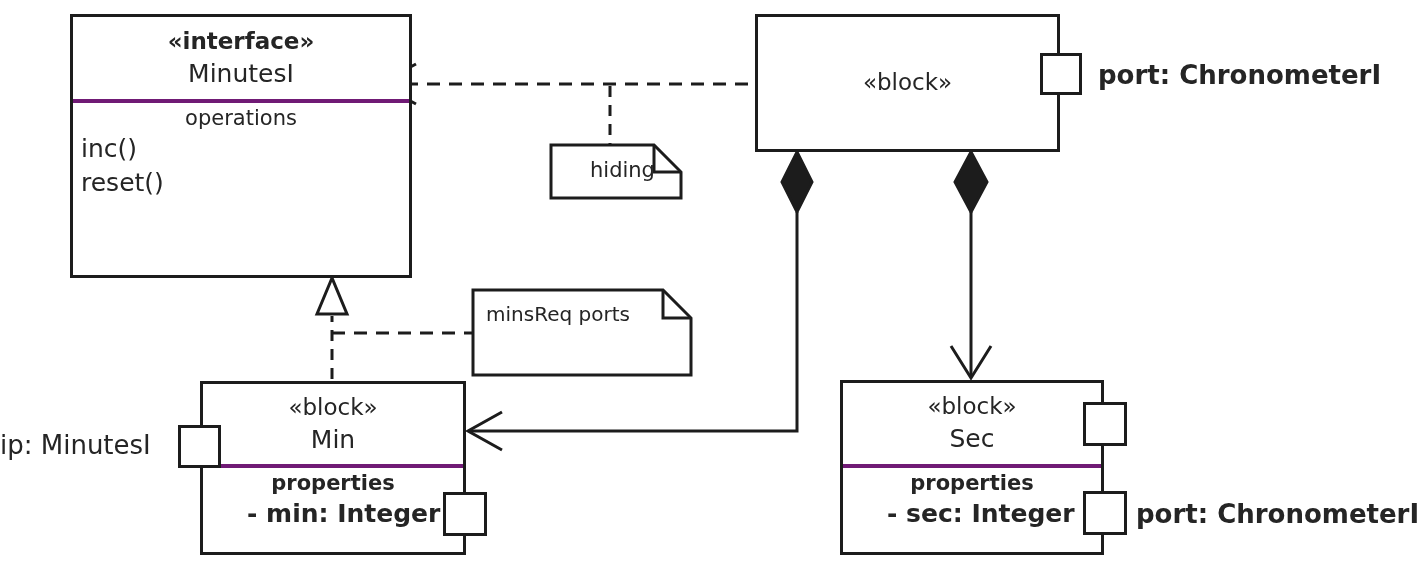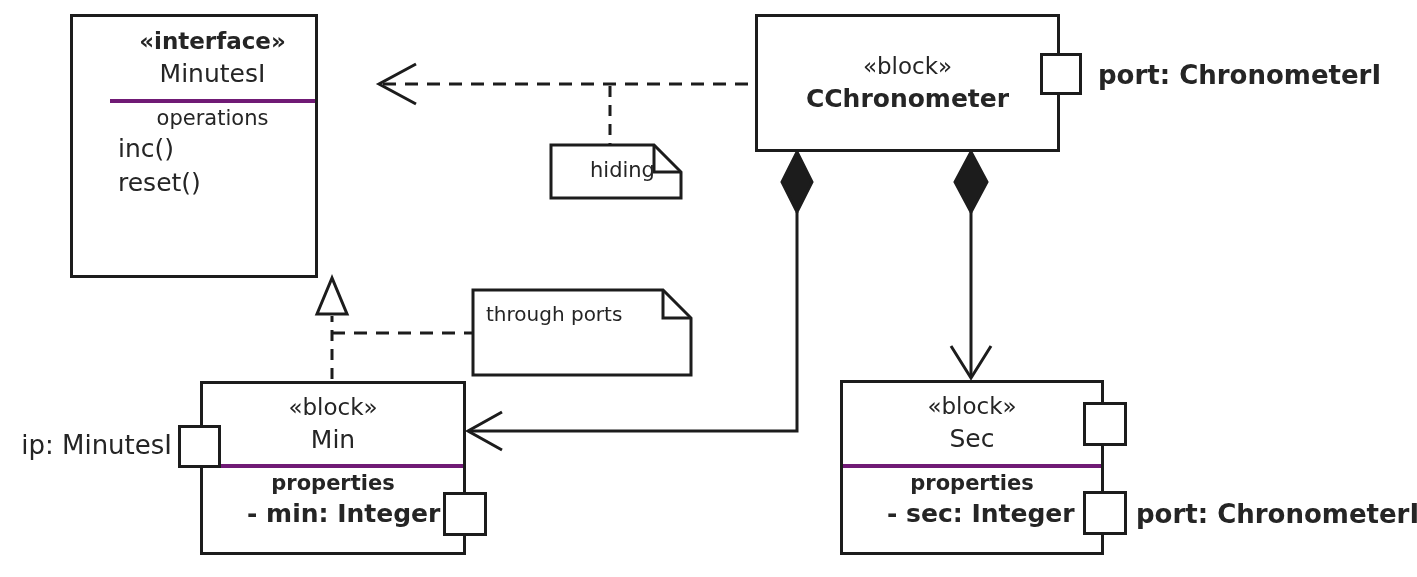--- a/index.html
+++ b/index.html
@@ -74,57 +74,56 @@
       <polyline points="502,412 468,431 502,450"></polyline>
     </g>
 
     <g stroke="#1c1c1c" stroke-width="3" fill="none">
       <polygon points="971,152 987,182 971,212 955,182" fill="#1c1c1c"></polygon>
       <line x1="971" y1="212" x2="971" y2="377"></line>
       <polyline points="951,346 971,378 991,346"></polyline>
     </g>
   </svg>
 
-  <div class="uml-box" style="left:70px;top:14px;width:248px;height:264px;padding-left:37px;">
+  <div class="uml-box" style="left:70px;top:14px;width:342px;height:264px;">
     <div class="compartment-title" style="height:82px;">
       <div class="stereotype bold">«interface»</div>
       <div class="box-name">MinutesI</div>
     </div>
     <div class="compartment-body">
       <div class="compartment-label">operations</div>
       <div class="member">inc()</div>
       <div class="member">reset()</div>
     </div>
   </div>
 
   <div class="uml-box" style="left:755px;top:14px;width:305px;height:138px;justify-content:center;">
     <div class="compartment-title">
       <div class="stereotype">«block»</div>
-      <div class="box-name bold">CChronometer</div>
     </div>
   </div>
   <div class="port" style="left:1040px;top:53px;width:42px;height:42px;"></div>
   <div class="port-label bold" style="left:1098px;top:60px;">port: ChronometerI</div>
 
   <div class="note-text" style="left:562px;top:158px;font-size:21px;margin-left:28px;">hiding</div>
 
-  <div class="note-text" style="left:486px;top:302px;font-size:20px;">through ports</div>
+  <div class="note-text" style="left:486px;top:302px;font-size:20px;">minsReq ports</div>
 
   <div class="uml-box" style="left:200px;top:381px;width:266px;height:174px;">
     <div class="compartment-title" style="height:80px;">
       <div class="stereotype">«block»</div>
       <div class="box-name">Min</div>
     </div>
     <div class="compartment-body">
       <div class="compartment-label bold">properties</div>
       <div class="member bold">- min: Integer</div>
     </div>
   </div>
   <div class="port" style="left:178px;top:425px;width:43px;height:43px;"></div>
-  <div class="port-label" style="left:0px;top:430px;width:172px;text-align:right;">ip: MinutesI</div>
+  <div class="port-label" style="left:0px;top:430px;width:172px;text-align:left;">ip: MinutesI</div>
   <div class="port" style="left:443px;top:492px;width:44px;height:44px;"></div>
 
   <div class="uml-box" style="left:840px;top:380px;width:264px;height:175px;">
     <div class="compartment-title" style="height:81px;">
       <div class="stereotype">«block»</div>
       <div class="box-name">Sec</div>
     </div>
     <div class="compartment-body">
       <div class="compartment-label bold">properties</div>
       <div class="member bold">- sec: Integer</div>

